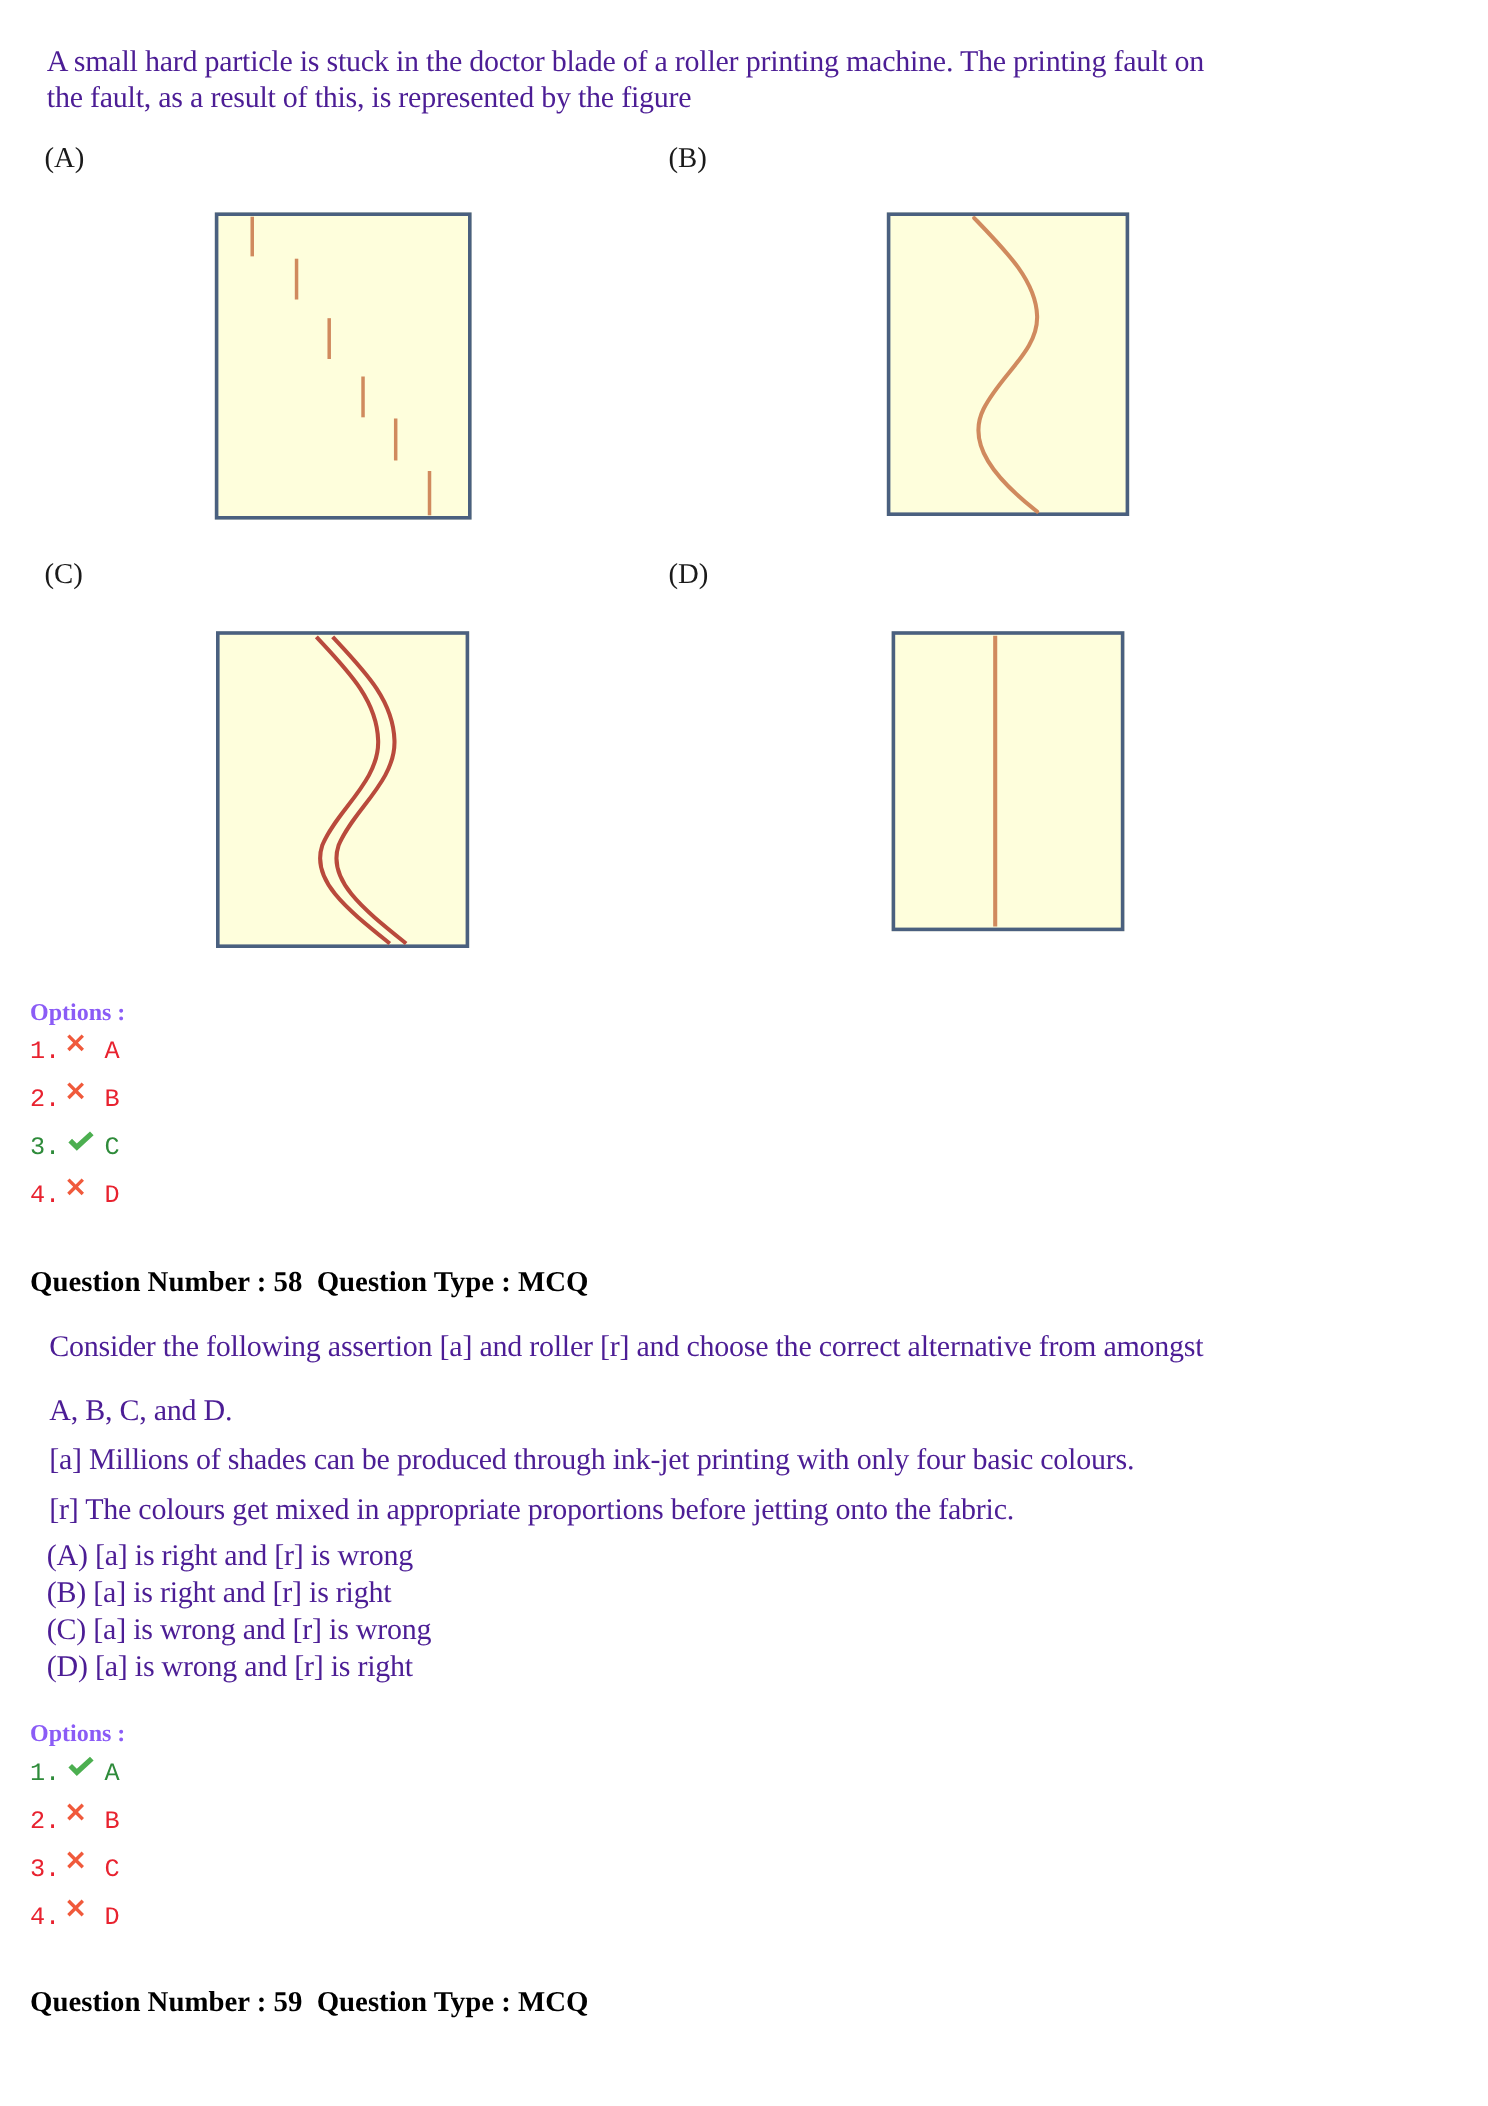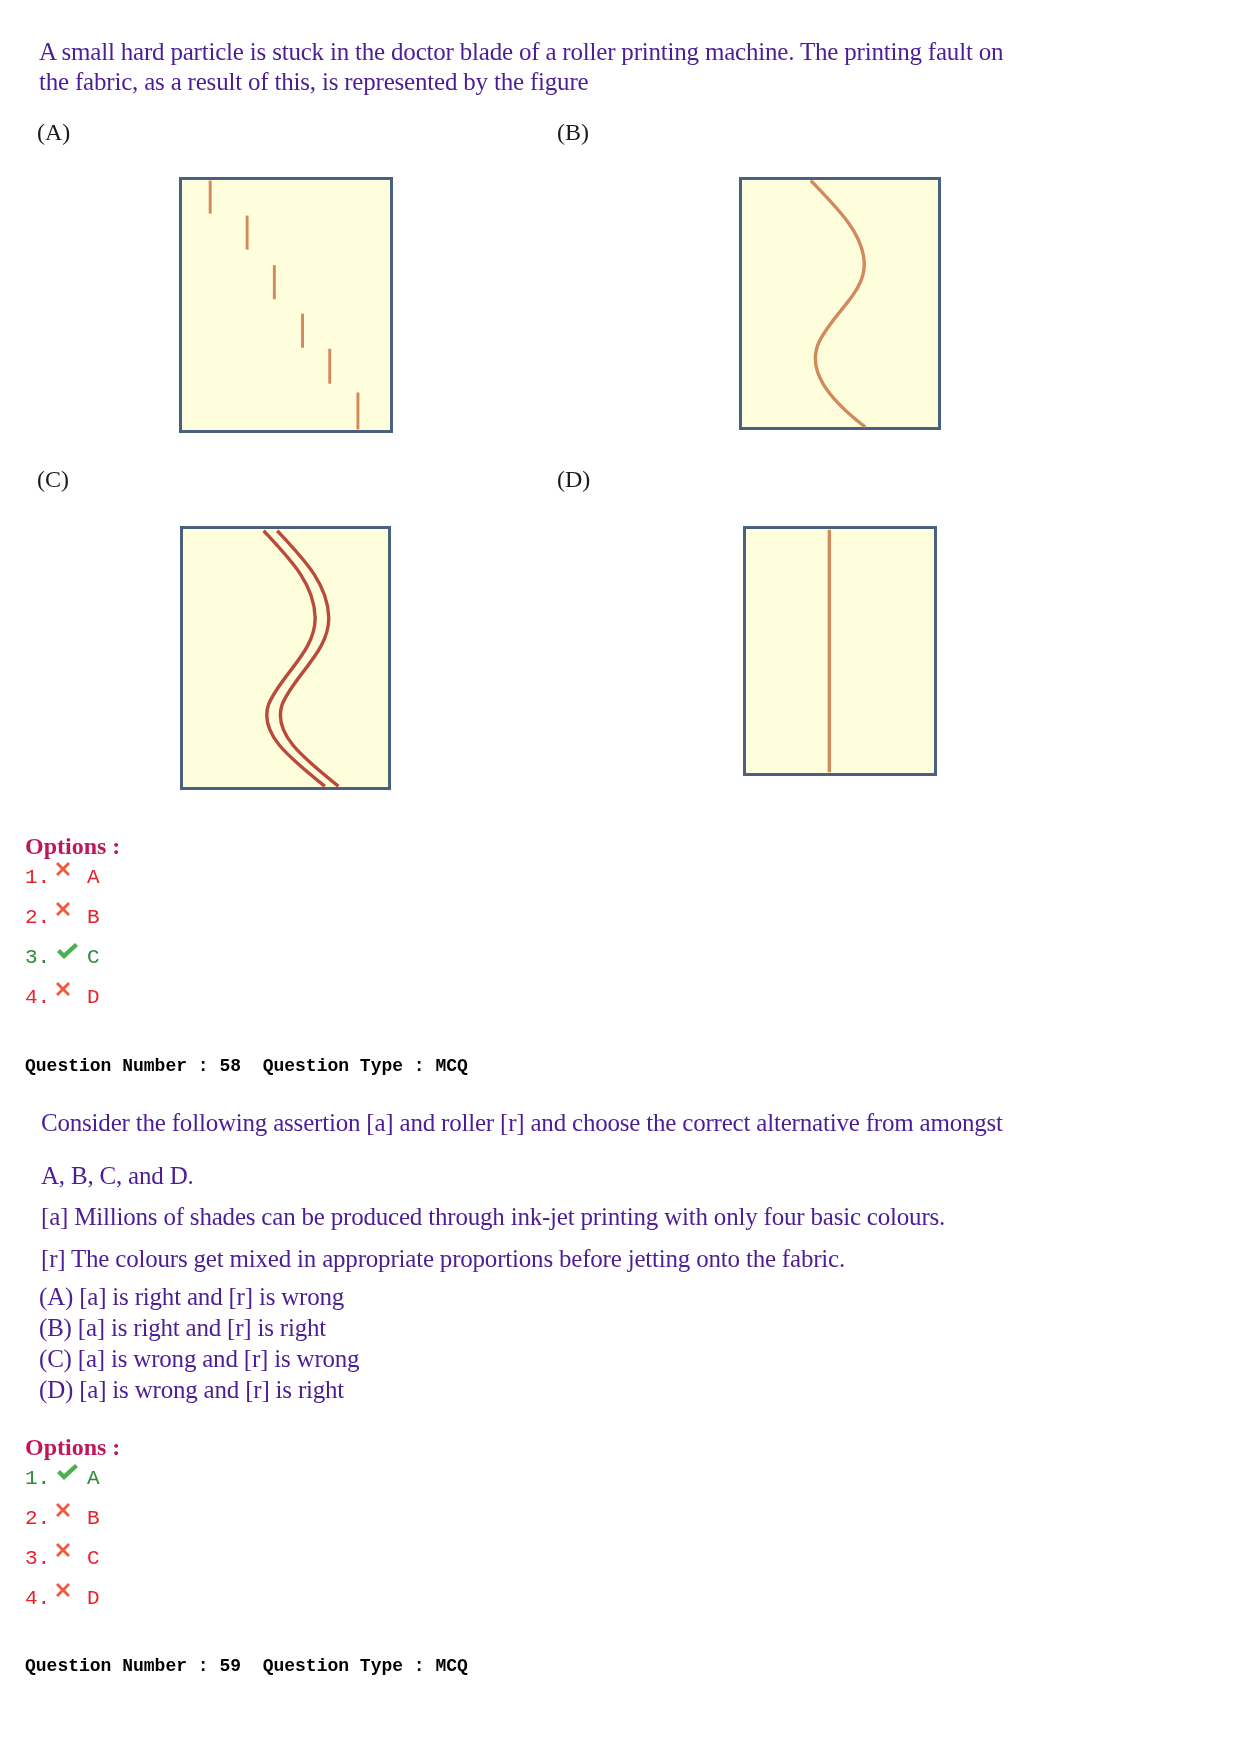--- a/index.html
+++ b/index.html
@@ -2,34 +2,34 @@
 <html><head>
 <meta charset="utf-8">
 <style>
   html, body { margin:0; padding:0; background:#ffffff; }
   body { width:1240px; height:1755px; position:relative; overflow:hidden; font-family:"Liberation Serif", serif; color:#111; }
   .abs { position:absolute; }
   .qtext { font-family:"Liberation Serif", serif; font-size:25px; line-height:30px; color:#4c1d95; white-space:nowrap; letter-spacing:-0.2px; }
   .fig-label { font-family:"Liberation Serif", serif; font-size:24px; color:#1a1a1a; }
   .fig { position:absolute; background:#fefedc; border:3px solid #4a607f; box-sizing:border-box; }
   .fig svg { position:absolute; left:0; top:0; width:100%; height:100%; overflow:visible; }
-  .opt-title { font-family:"Liberation Serif", serif; font-weight:bold; font-size:24px; color:#be185d; }
+  .opt-title { font-family:"Liberation Serif", serif; font-weight:bold; font-size:20px; color:#8b5cf6; }
   .opt { font-family:"Liberation Mono", monospace; font-size:21px; display:flex; align-items:center; white-space:nowrap; }
   .opt.wrong { color:#e8222f; }
   .opt.right { color:#2e8b3a; }
   .opt .num { width:30px; }
   .opt .ico { width:28px; height:22px; position:relative; margin-right:4px; }
   .opt .ico svg { position:absolute; left:0; top:-6px; }
-  .qheader { font-family:Liberation Mono, monospace; font-weight:bold; font-size:18px; color:#000; white-space:pre; }
+  .qheader { font-family:Liberation Serif, serif; font-weight:bold; font-size:24px; color:#000; white-space:pre; }
 </style>
 </head>
 <body>
 
 <div class="abs qtext" style="left:39px; top:37px;">A small hard particle is stuck in the doctor blade of a roller printing machine. The printing fault on</div>
-<div class="abs qtext" style="left:39px; top:67px;">the fabric, as a result of this, is represented by the figure</div>
+<div class="abs qtext" style="left:39px; top:67px;">the fault, as a result of this, is represented by the figure</div>
 
 <div class="abs fig-label" style="left:37px; top:119px;">(A)</div>
 <div class="abs fig-label" style="left:557px; top:119px;">(B)</div>
 
 <div class="fig" style="left:179px; top:177px; width:214px; height:256px;">
   <svg viewBox="0 0 214 256">
     <g stroke="#d08a5e" stroke-width="3" stroke-linecap="butt">
       <line x1="29" y1="0" x2="29" y2="34"></line>
       <line x1="67" y1="36" x2="67" y2="71"></line>
       <line x1="95" y1="87" x2="95" y2="122"></line>

